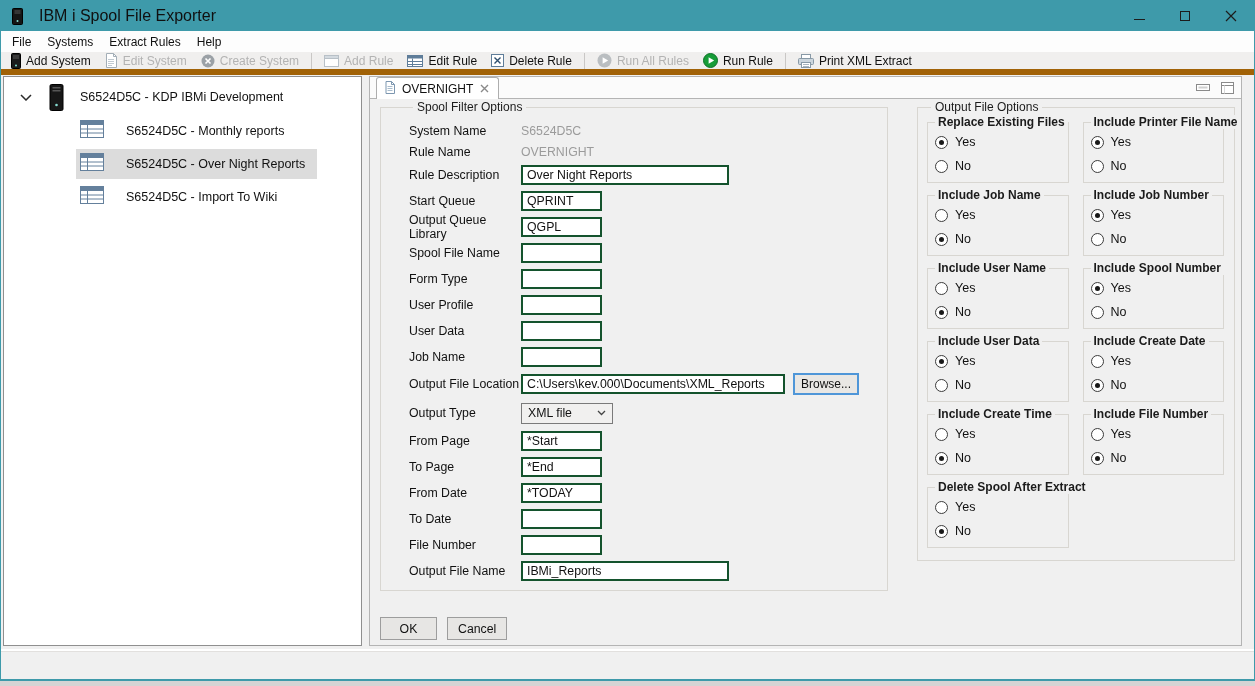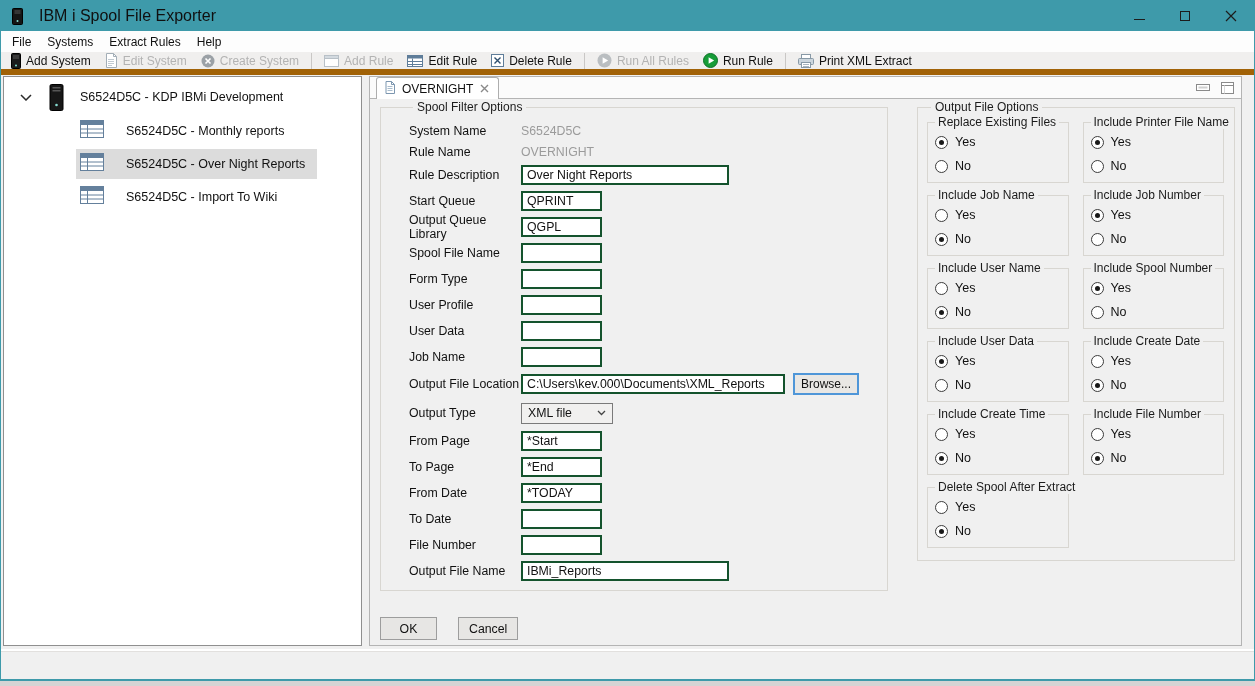--- a/index.html
+++ b/index.html
@@ -67,31 +67,31 @@
   .flabel { width:112px; flex:none; font-size:12.3px; color:#111; }
   .fstatic { font-size:12.3px; color:#9b9b9b; }
   .ftext { height:20px; border:2px solid #14532d; background:#fff; font-family:"Liberation Sans",sans-serif;
            font-size:12.3px; padding:0 4px; color:#111; }
   .w80 { width:81px; } .w208 { width:208px; } .w308 { width:308px; }
   .browse-btn { margin-left:8px; height:22px; padding:0 6px; font-size:12px; color:#111;
                 background:#e9e7e4; border:2px solid #4f96d8; }
   .selectbox { width:92px; height:21px; border:1px solid #7a7a7a; background:#f1f0ef;
                display:flex; align-items:center; justify-content:space-between; padding:0 6px; }
   .select-value { font-size:12.3px; color:#111; }
-  .buttons-row { position:absolute; left:10px; top:518px; display:flex; gap:21px; }
+  .buttons-row { position:absolute; left:10px; top:518px; display:flex; gap:10px; }
   .pushbtn { min-width:57px; height:23px; padding:0 10px; background:#e7e6e4; border:1px solid #9d9d9d;
              font-size:12.3px; color:#111; font-family:"Liberation Sans",sans-serif; }
 
   
   .options-group { position:absolute; left:547px; top:8px; width:318px; padding:0 10px 12px 9px; }
   .options-grid { display:grid; grid-template-columns:auto auto; column-gap:14px; row-gap:12px;
                   justify-content:start; margin-top:8px; }
   .opt-group { border:1px solid #d8d6d1; padding:0 12px 5px 7px; min-width:112px; background:#f0f0f0; }
   .opt-title { display:table; margin:-8px 0 0 0; padding:0 3px; background:#f0f0f0;
-               font-size:12px; color:#1b1b1b; white-space:nowrap; }
+               font-size:12px; color:#1b1b1b; white-space:nowrap;font-weight:bold; }
   .radio-row { display:flex; align-items:center; gap:7px; height:22px; margin-top:2px; }
   .radio { width:13px; height:13px; border:1px solid #3c3c3c; border-radius:50%; background:#fff;
            position:relative; flex:none; }
   .radio.checked::after { content:""; position:absolute; left:3px; top:3px; width:5px; height:5px;
                           border-radius:50%; background:#191919; }
   .rlabel { font-size:12.5px; color:#111; }
 
   
   .statusbar { position:absolute; left:0; bottom:0; width:100%; height:28px; background:#f0f0f0;
                border-top:1px solid #e2e0de; }

